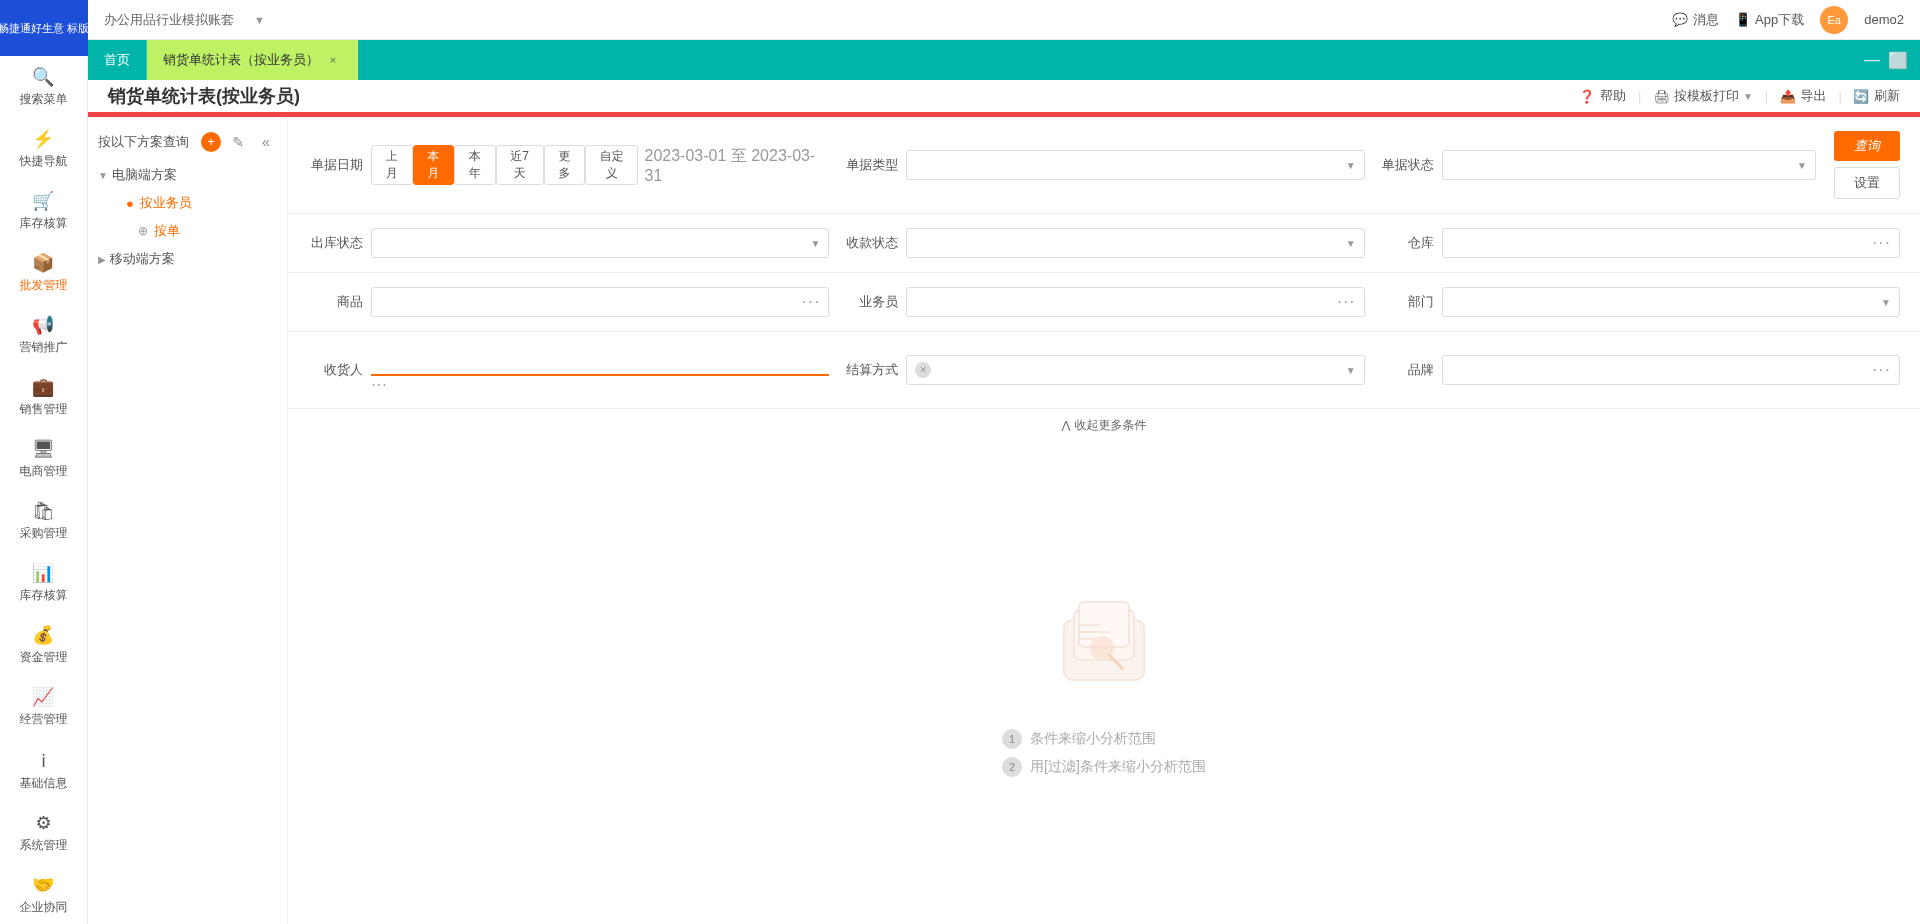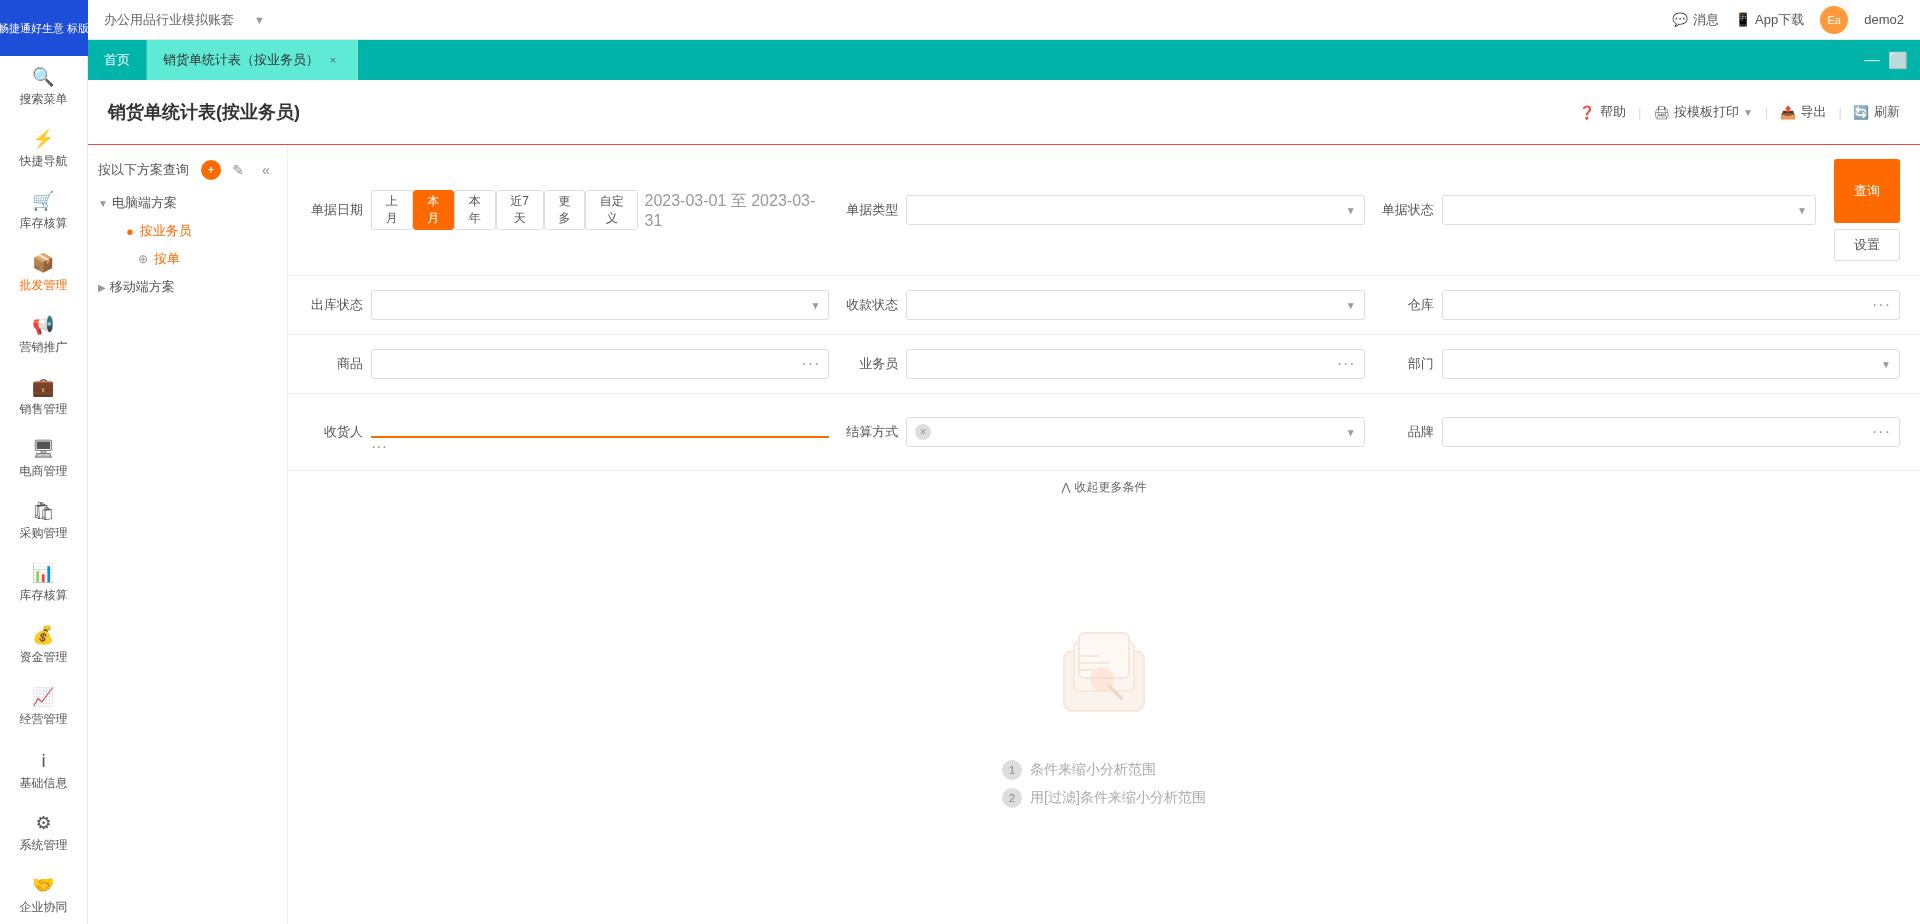--- a/index.html
+++ b/index.html
@@ -19,32 +19,32 @@
     
     .top-header { height: 40px; background: #fff; border-bottom: 1px solid #e8e8e8; display: flex; align-items: center; justify-content: space-between; padding: 0 16px; flex-shrink: 0; }
     .top-header-left { display: flex; align-items: center; gap: 20px; color: #666; font-size: 13px; }
     .top-header-right { display: flex; align-items: center; gap: 16px; color: #555; font-size: 13px; }
     .top-header-right .icon-btn { display: flex; align-items: center; gap: 4px; cursor: pointer; color: #555; }
     .avatar-circle { width: 28px; height: 28px; border-radius: 50%; background: #ff9a3c; display: flex; align-items: center; justify-content: center; color: #fff; font-size: 11px; cursor: pointer; overflow: hidden; }
 
     
     .tab-bar { height: 40px; background: #00b4aa; display: flex; align-items: center; padding: 0 0; flex-shrink: 0; }
     .tab-item { height: 40px; padding: 0 16px; display: flex; align-items: center; gap: 6px; cursor: pointer; font-size: 13px; color: rgba(255,255,255,0.85); border-right: 1px solid rgba(255,255,255,0.2); }
-    .tab-item.active { background: #5eead4; color: #333; }
+    .tab-item.active { background: #bef264; color: #333; }
     .tab-item.home { color: #fff; }
     .tab-close { width: 16px; height: 16px; border-radius: 50%; display: flex; align-items: center; justify-content: center; font-size: 11px; cursor: pointer; color: #666; }
     .tab-bar-actions { margin-left: auto; display: flex; align-items: center; gap: 8px; padding-right: 12px; }
     .tab-action-btn { color: rgba(255,255,255,0.85); cursor: pointer; font-size: 16px; }
 
     
     .content { flex: 1; background: #f0f0f0; overflow: auto; display: flex; }
     .content-inner { flex: 1; background: #fff; margin: 0; display: flex; flex-direction: column; }
 
     
-    .page-header { padding: 20px 20px; border-bottom: 1px solid #ef4444; display: flex; align-items: center; justify-content: space-between; }
+    .page-header { padding: 4px 20px; border-bottom: 5px solid #ef4444; display: flex; align-items: center; justify-content: space-between; }
     .page-title { font-size: 18px; font-weight: 600; color: #333; }
     .page-header-actions { display: flex; align-items: center; gap: 12px; }
     .header-action-btn { display: flex; align-items: center; gap: 4px; font-size: 13px; color: #555; cursor: pointer; }
     .header-action-sep { color: #ddd; }
 
     
     .content-body { flex: 1; display: flex; }
 
     
     .left-panel { width: 200px; border-right: 1px solid #f0f0f0; padding: 10px 0; flex-shrink: 0; }
@@ -71,21 +71,21 @@
     .select-input { width: 100%; height: 30px; border: 1px solid #ddd; border-radius: 3px; background: #fff; display: flex; align-items: center; justify-content: space-between; padding: 0 8px; cursor: pointer; font-size: 13px; color: #999; }
     .select-input .arrow { color: #999; font-size: 10px; }
     .select-input .dots { color: #999; font-size: 16px; letter-spacing: 1px; }
     .select-input .clear-x { color: #999; cursor: pointer; font-size: 12px; background: #ddd; border-radius: 50%; width: 16px; height: 16px; display: flex; align-items: center; justify-content: center; }
 
     
     .text-input { width: 100%; height: 30px; border: none; border-bottom: 2px solid #ff6a00; background: #fff; padding: 0 8px; font-size: 13px; color: #333; outline: none; }
 
     
     .collapse-bar { text-align: center; padding: 8px; cursor: pointer; color: #666; font-size: 12px; display: flex; align-items: center; justify-content: center; gap: 4px; }
-    .btn-query { background: #ff6a00; color: #fff; border: none; padding: 23px 20px; border-radius: 3px; cursor: pointer; font-size: 13px; }
+    .btn-query { background: #ff6a00; color: #fff; border: none; padding: 6px 20px; border-radius: 3px; cursor: pointer; font-size: 13px; font-style: italic; }
     .btn-settings { background: #fff; color: #555; border: 1px solid #ddd; padding: 6px 16px; border-radius: 3px; cursor: pointer; font-size: 13px; }
 
     
     .empty-state { flex: 1; display: flex; flex-direction: column; align-items: center; justify-content: center; padding: 60px; }
     .empty-icon { font-size: 80px; margin-bottom: 20px; opacity: 0.4; }
     .empty-tips { display: flex; flex-direction: column; gap: 8px; }
     .empty-tip { display: flex; align-items: center; gap: 8px; color: #aaa; font-size: 14px; }
     .tip-num { width: 20px; height: 20px; border-radius: 50%; background: #ddd; color: #888; display: flex; align-items: center; justify-content: center; font-size: 11px; flex-shrink: 0; }
 
     

